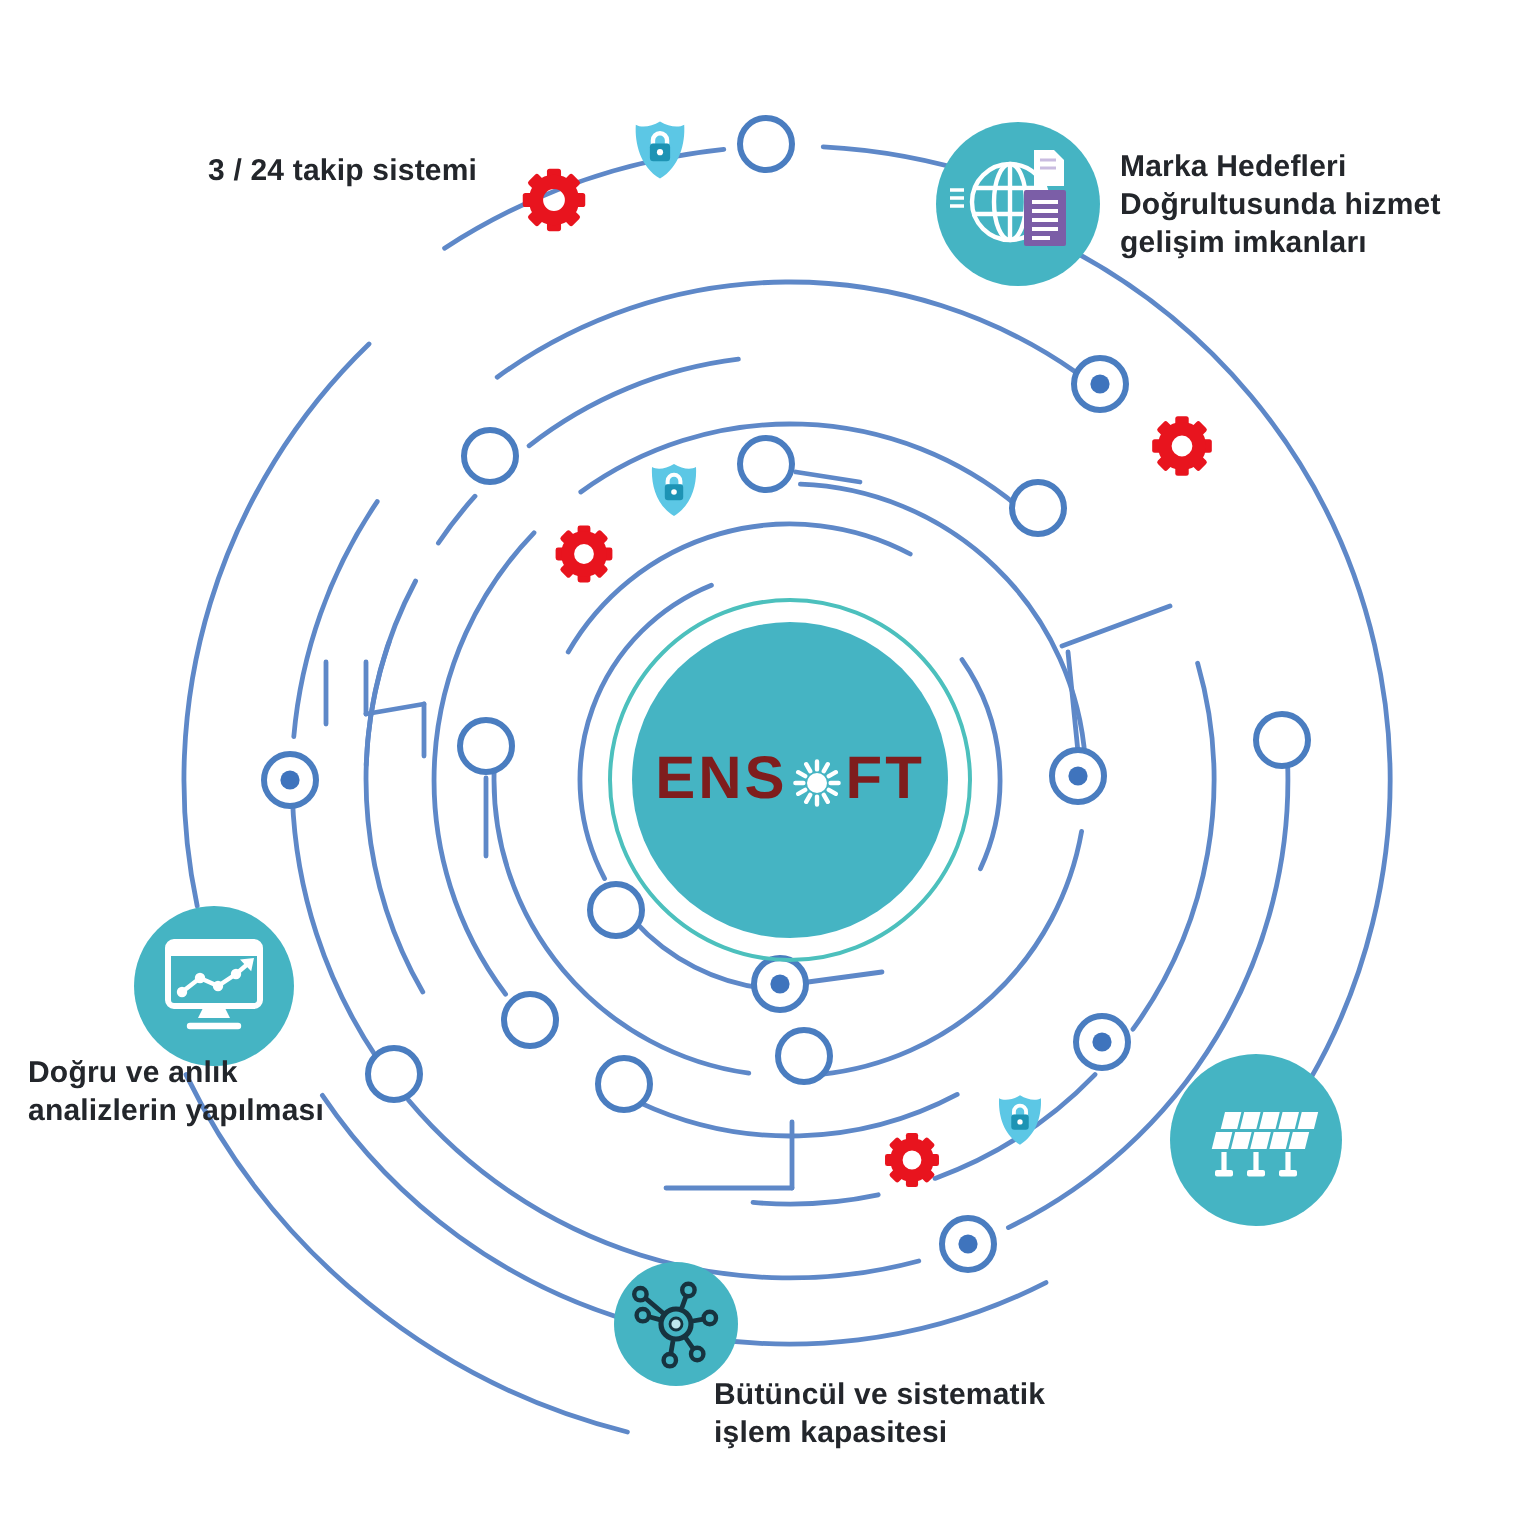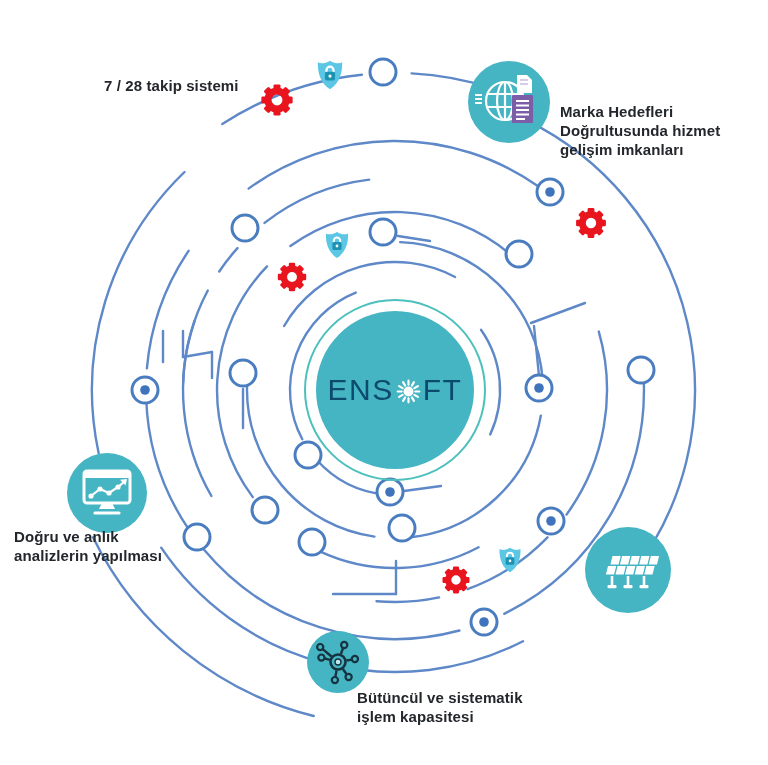--- a/index.html
+++ b/index.html
@@ -8,26 +8,26 @@
   #diagram{position:absolute;left:0;top:0;}
   .badge{position:absolute;border-radius:50%;background:#45b4c3;display:flex;align-items:center;justify-content:center;z-index:3;}
   .badge svg{display:block;}
   .f1{left:158px;top:98px;width:82px;height:82px;}
   .f2{left:468px;top:61px;width:82px;height:82px;}
   .f3{left:67px;top:453px;width:80px;height:80px;}
   .f4{left:585px;top:527px;width:86px;height:86px;}
   .f5{left:307px;top:631px;width:62px;height:62px;}
   .label{position:absolute;font-weight:700;font-size:15px;color:#23262b;line-height:1.28;white-space:pre-line;z-index:4;letter-spacing:.1px;}
   .l1{left:104px;top:76px;}
-  .l2{left:560px;top:74px;width:175px;margin-top:28px;}
+  .l2{left:560px;top:74px;width:175px;}
   .l3{left:14px;top:527px;}
   .l4{left:585px;top:611px;}
   .l5{left:357px;top:688px;}
   .logo-ring{position:absolute;left:304px;top:299px;width:182px;height:182px;border-radius:50%;border:2.5px solid #4cc0bd;box-sizing:border-box;z-index:2;}
-  .logo{position:absolute;left:316px;top:311px;width:158px;height:158px;border-radius:50%;background:#45b4c3;display:flex;align-items:center;justify-content:center;z-index:3;color:#0c4a6e;font-weight:400;font-size:30px;letter-spacing:1.5px;}
+  .logo{position:absolute;left:316px;top:311px;width:158px;height:158px;border-radius:50%;background:#45b4c3;display:flex;align-items:center;justify-content:center;z-index:3;color:#7f1d1d;font-weight:700;font-size:30px;letter-spacing:1.5px;}
   .logo .sun{margin:0 1px;transform:translateY(1px);}
 </style>
 </head>
 <body>
 
 <div class="canvas">
 
   <svg id="diagram" width="768" height="765" viewBox="0 0 768 765">
       <path d="M481.0,329.8 A105,105 0 0 1 490.2,434.4" fill="none" stroke="#5e88c8" stroke-width="2.4" stroke-linecap="round"></path>
       <path d="M384.0,494.4 A105,105 0 0 1 317.0,460.3" fill="none" stroke="#5e88c8" stroke-width="2.4" stroke-linecap="round"></path>
@@ -227,21 +227,21 @@
         <circle cx="-17.8" cy="-14.9" r="3.1" stroke-width="2.2"></circle>
         <circle cx="6.2" cy="-17" r="3.1" stroke-width="2.2"></circle>
         <circle cx="16.9" cy="-3" r="3.1" stroke-width="2.2"></circle>
         <circle cx="10.6" cy="15" r="3.1" stroke-width="2.2"></circle>
         <circle cx="-3.1" cy="18.1" r="3.1" stroke-width="2.2"></circle>
         <circle cx="-16.6" cy="-4.4" r="3.1" stroke-width="2.2"></circle>
       </g>
     </svg>
   </div>
 
-  <div class="label l1">7 / 28 takip sistemi</div>
+  <div class="label l1">3 / 24 takip sistemi</div>
   <div class="label l2">Marka Hedefleri
 Doğrultusunda hizmet
 gelişim imkanları</div>
   <div class="label l3">Doğru ve anlık
 analizlerin yapılması</div>
   <div class="label l5">Bütüncül ve sistematik
 işlem kapasitesi</div>
 
 </div>
 

